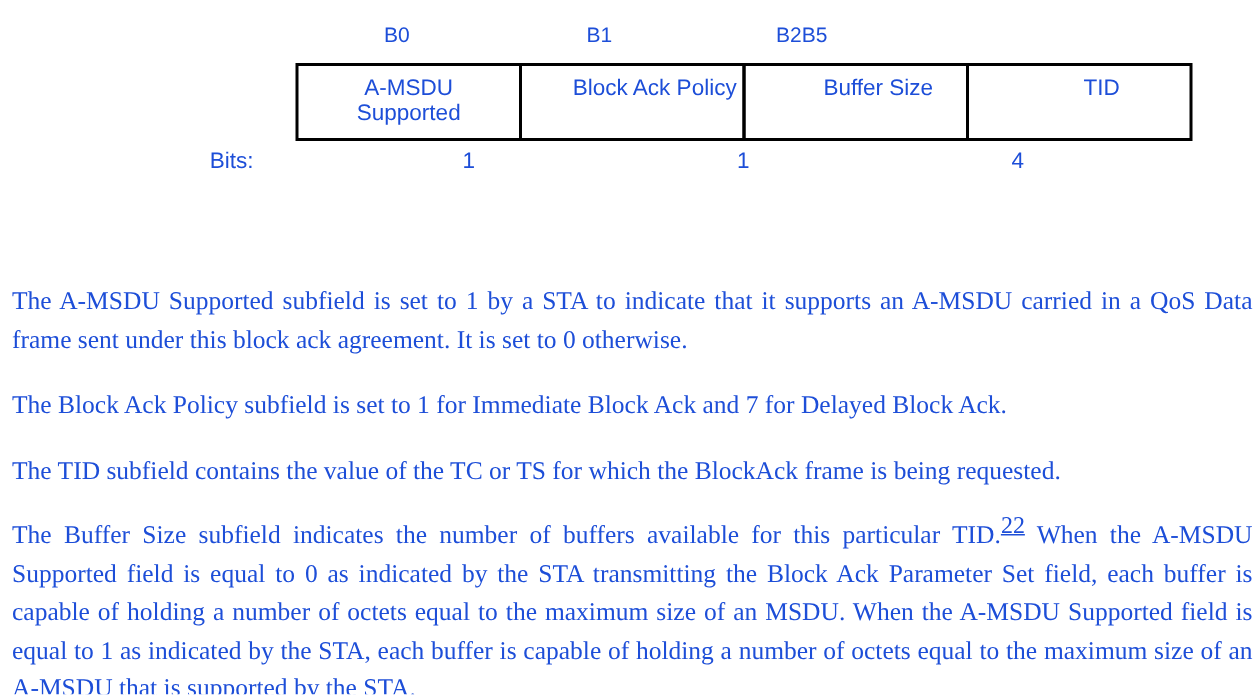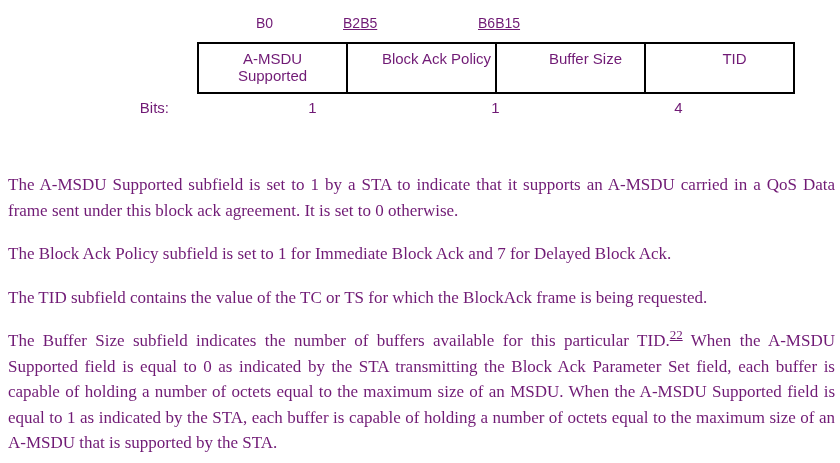--- a/index.html
+++ b/index.html
@@ -5,21 +5,21 @@
   html, body {
     margin: 0;
     padding: 0;
     background: #ffffff;
   }
   .page {
     position: relative;
     width: 840px;
     height: 463px;
     background: #ffffff;
-    color: #701a75;
+    color: #1d4ed8;
     overflow: hidden;
     font-family: "Liberation Sans", sans-serif;
   }
 
   
   .figure {
     position: relative;
     width: 840px;
     height: 160px;
   }
@@ -32,23 +32,22 @@
     font-size: 14px;
     line-height: 18px;
   }
   .bitcell {
     width: 135px;
     box-sizing: border-box;
   }
   .bitcell.center { text-align: center; }
   .bitcell.between {
     display: flex;
-    justify-content: flex-start;
+    justify-content: center;
     padding: 0 11px;
-    text-decoration: underline;
   }
   .box-row {
     position: absolute;
     left: 197px;
     top: 42px;
     display: flex;
   }
   .cell {
     width: 151px;
     height: 52px;
@@ -105,47 +104,46 @@
     box-sizing: border-box;
     font-family: "Liberation Serif", serif;
     font-size: 17px;
     line-height: 25.5px;
     text-align: justify;
   }
   .doc-body p {
     margin: 0 0 18px 0;
   }
   .doc-body p:first-child {
-    margin-top: 12px;
+    margin-top: 28px;
   }
   sup.footnote {
-    font-size: 13px;
+    font-size: 16px;
     line-height: 0;
     vertical-align: super;
     text-decoration: underline;
   }
 </style>
 </head>
 <body>
 
 <div class="page">
 
   <div class="figure">
 
     <div class="bit-row">
       <div class="bitcell center">
         <span>B0</span>
       </div>
+      <div class="bitcell center">
+        <span>B1</span>
+      </div>
       <div class="bitcell between">
         <span>B2</span>
         <span>B5</span>
-      </div>
-      <div class="bitcell between">
-        <span>B6</span>
-        <span>B15</span>
       </div>
     </div>
 
     <div class="box-row">
       <div class="cell">
         <span class="nm0">A-MSDU Supported</span>
       </div>
       <div class="cell">
         <span>Block Ack Policy</span>
       </div>

